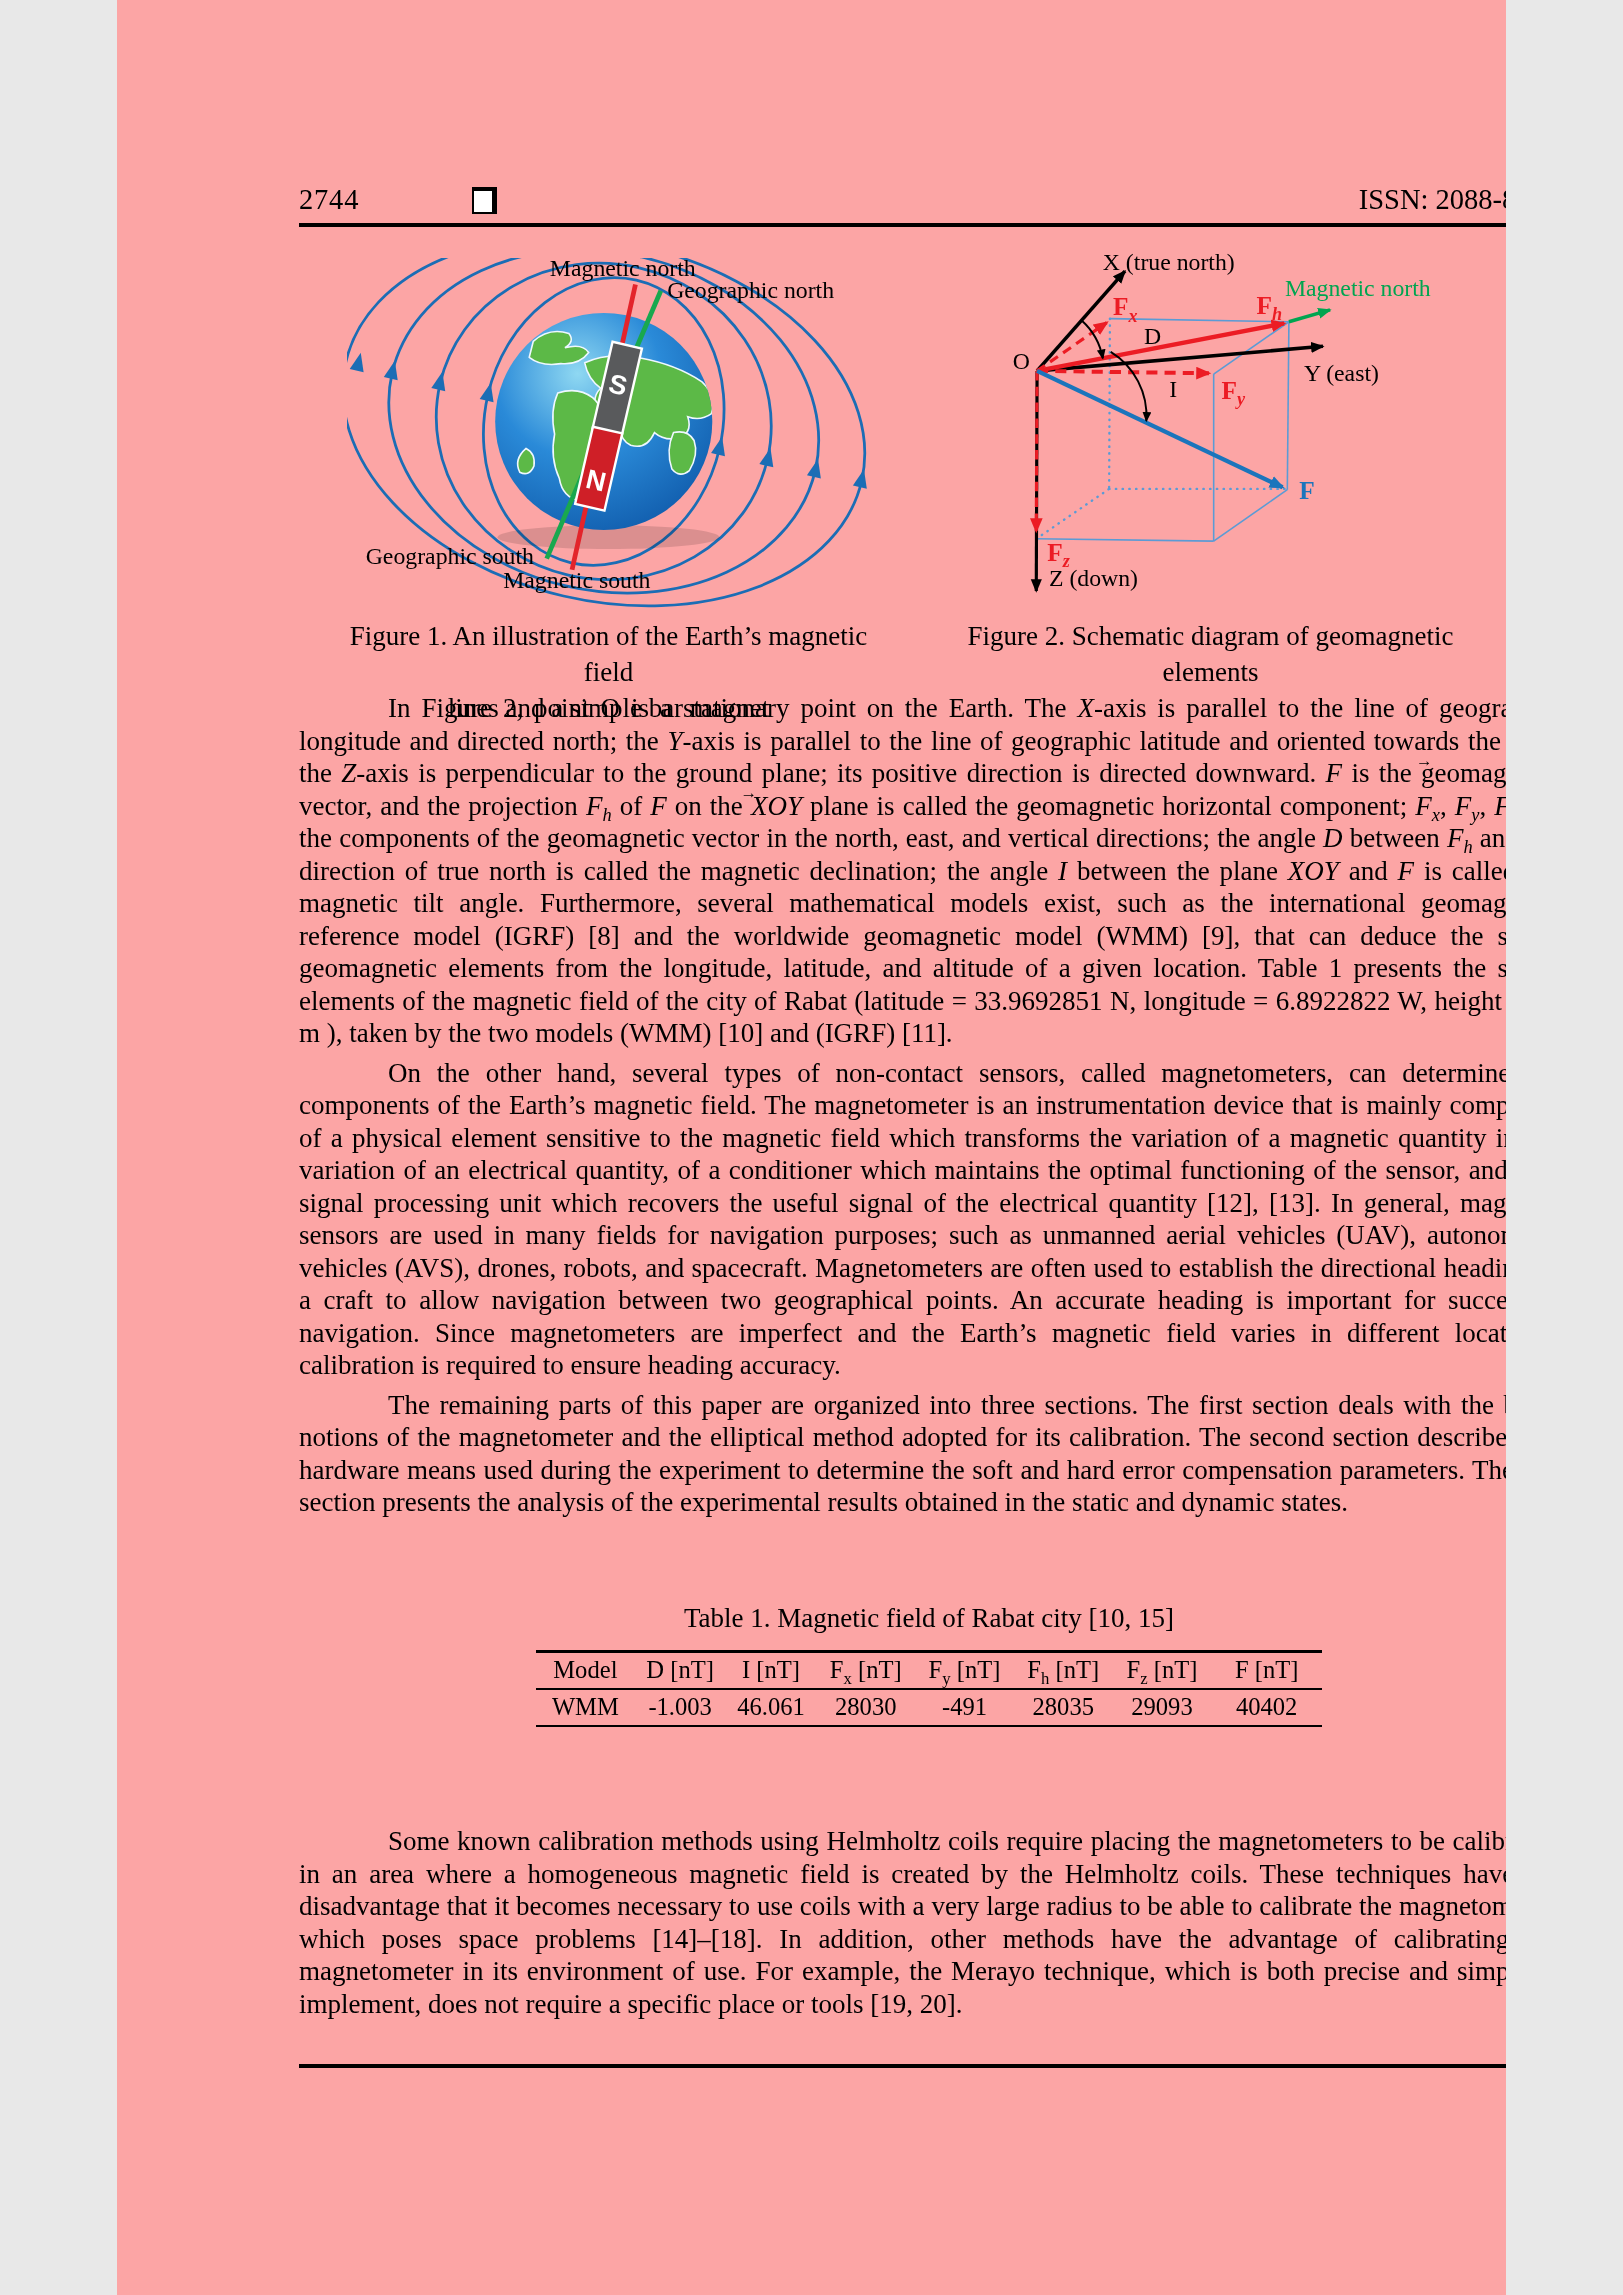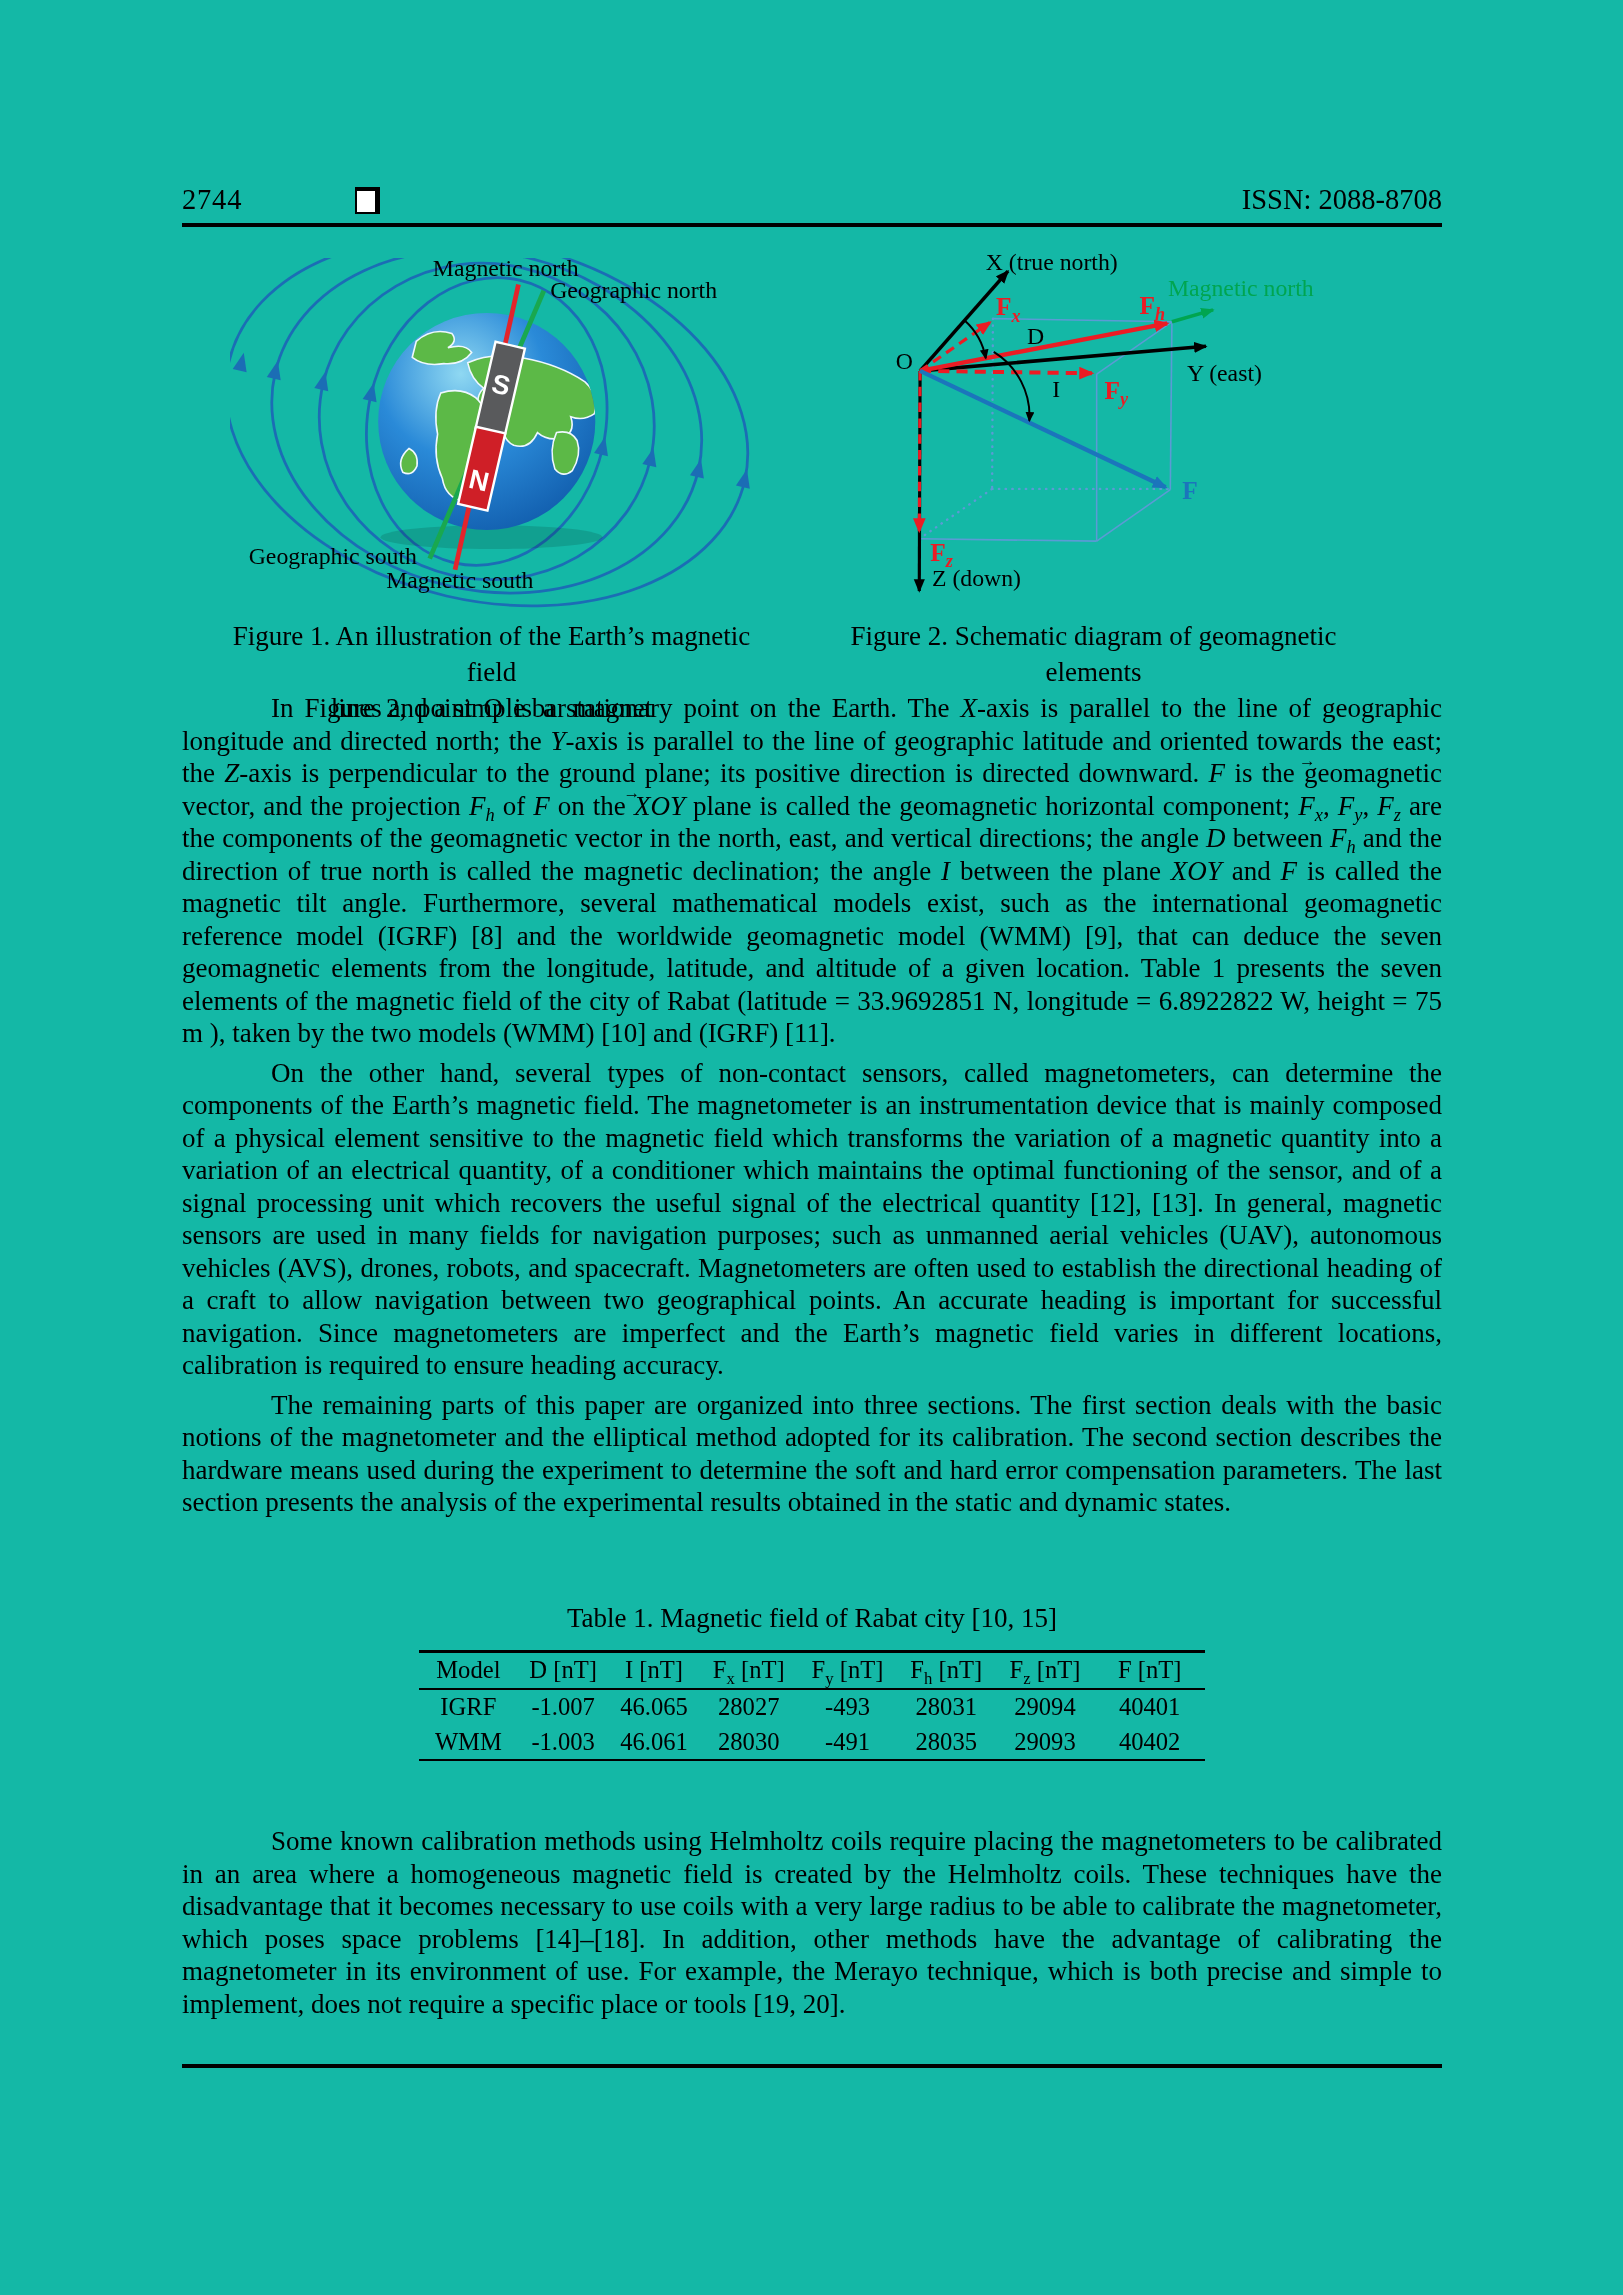--- a/index.html
+++ b/index.html
@@ -1,17 +1,17 @@
 <!DOCTYPE html>
 <html style="font-size:12.7px"><head>
 <meta charset="utf-8">
 <style>
   html,body{margin:0;padding:0;background:#e8e8e8;}
   .page{
-    position:relative; width:1623px; height:2295px; background:#14b8a6;
+    position:relative; width:1389px; height:2295px; background:#fca5a5;
     font-family:"Liberation Serif","DejaVu Serif",serif; color:#000;
     margin:0 auto; overflow:hidden;
   }
   
   .hdr{position:absolute; left:182px; top:184px; width:1260px; display:flex; align-items:flex-start; font-size:28.5px;}
   .hdr .pgnum{letter-spacing:0.8px;}
   .hdr .doc-icon{display:inline-block; width:17.4px; height:20.6px; margin-left:113px; margin-top:3.2px;
     border:2.4px solid #000; border-top-width:4.8px; border-right-width:5.5px; background:#fff;}
   .hdr .spacer{flex:1;}
   .hrule{position:absolute; left:182px; width:1260px; height:4px; background:#000;}
@@ -223,30 +223,20 @@
           <th>I [nT]</th>
           <th>F<sub>x</sub> [nT]</th>
           <th>F<sub>y</sub> [nT]</th>
           <th>F<sub>h</sub> [nT]</th>
           <th>F<sub>z</sub> [nT]</th>
           <th>F [nT]</th>
         </tr>
       </thead>
       <tbody>
         <tr>
-          <td>IGRF</td>
-          <td>-1.007</td>
-          <td>46.065</td>
-          <td>28027</td>
-          <td>-493</td>
-          <td>28031</td>
-          <td>29094</td>
-          <td>40401</td>
-        </tr>
-        <tr>
           <td>WMM</td>
           <td>-1.003</td>
           <td>46.061</td>
           <td>28030</td>
           <td>-491</td>
           <td>28035</td>
           <td>29093</td>
           <td>40402</td>
         </tr>
       </tbody>

